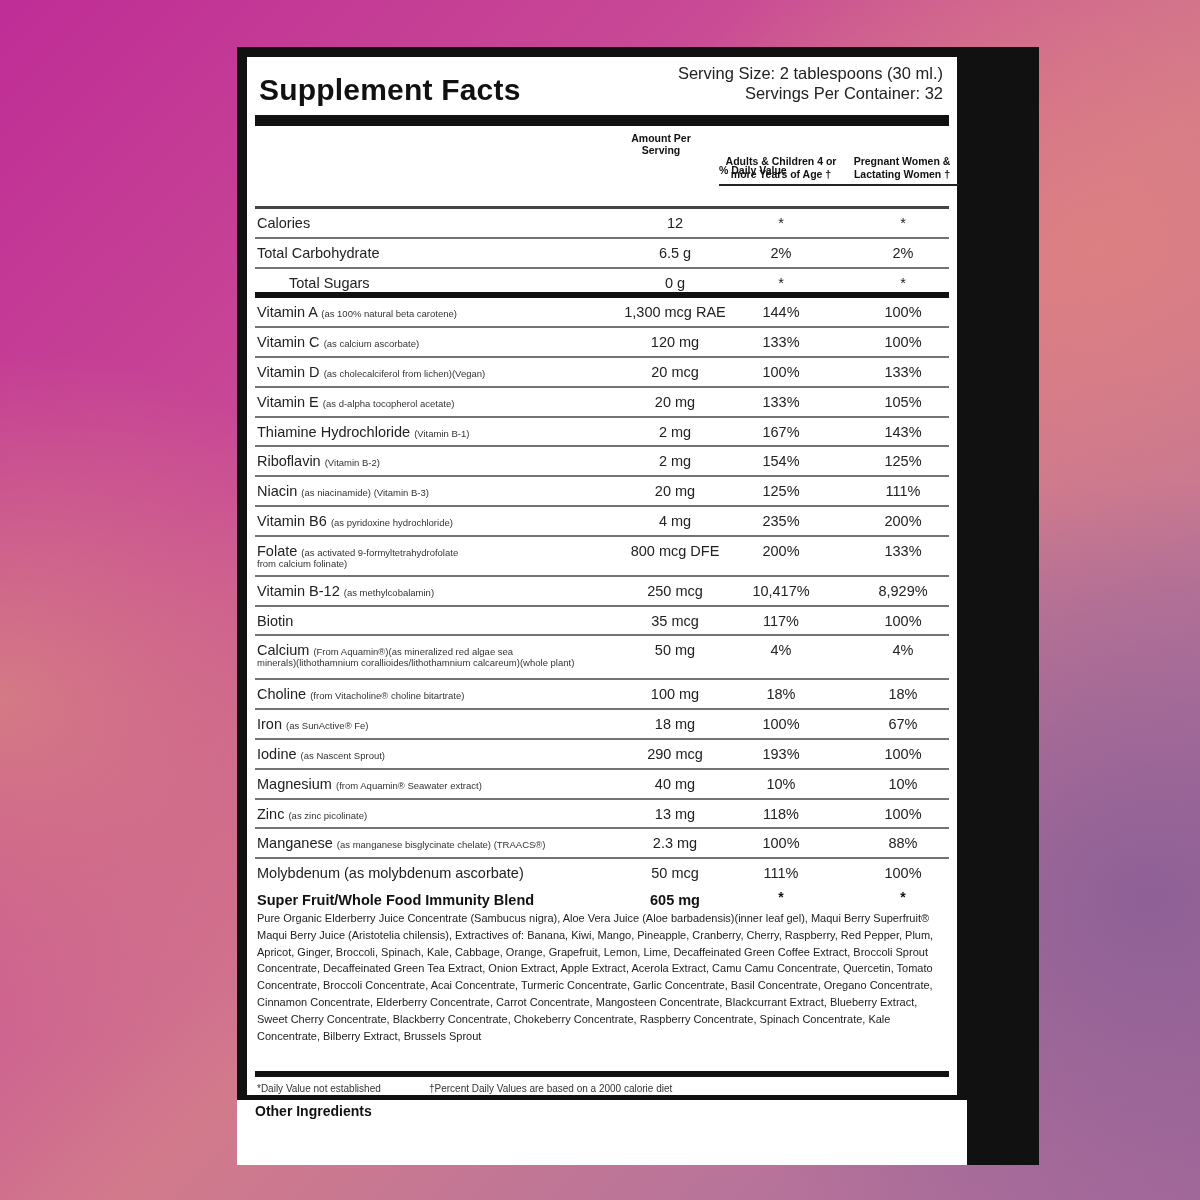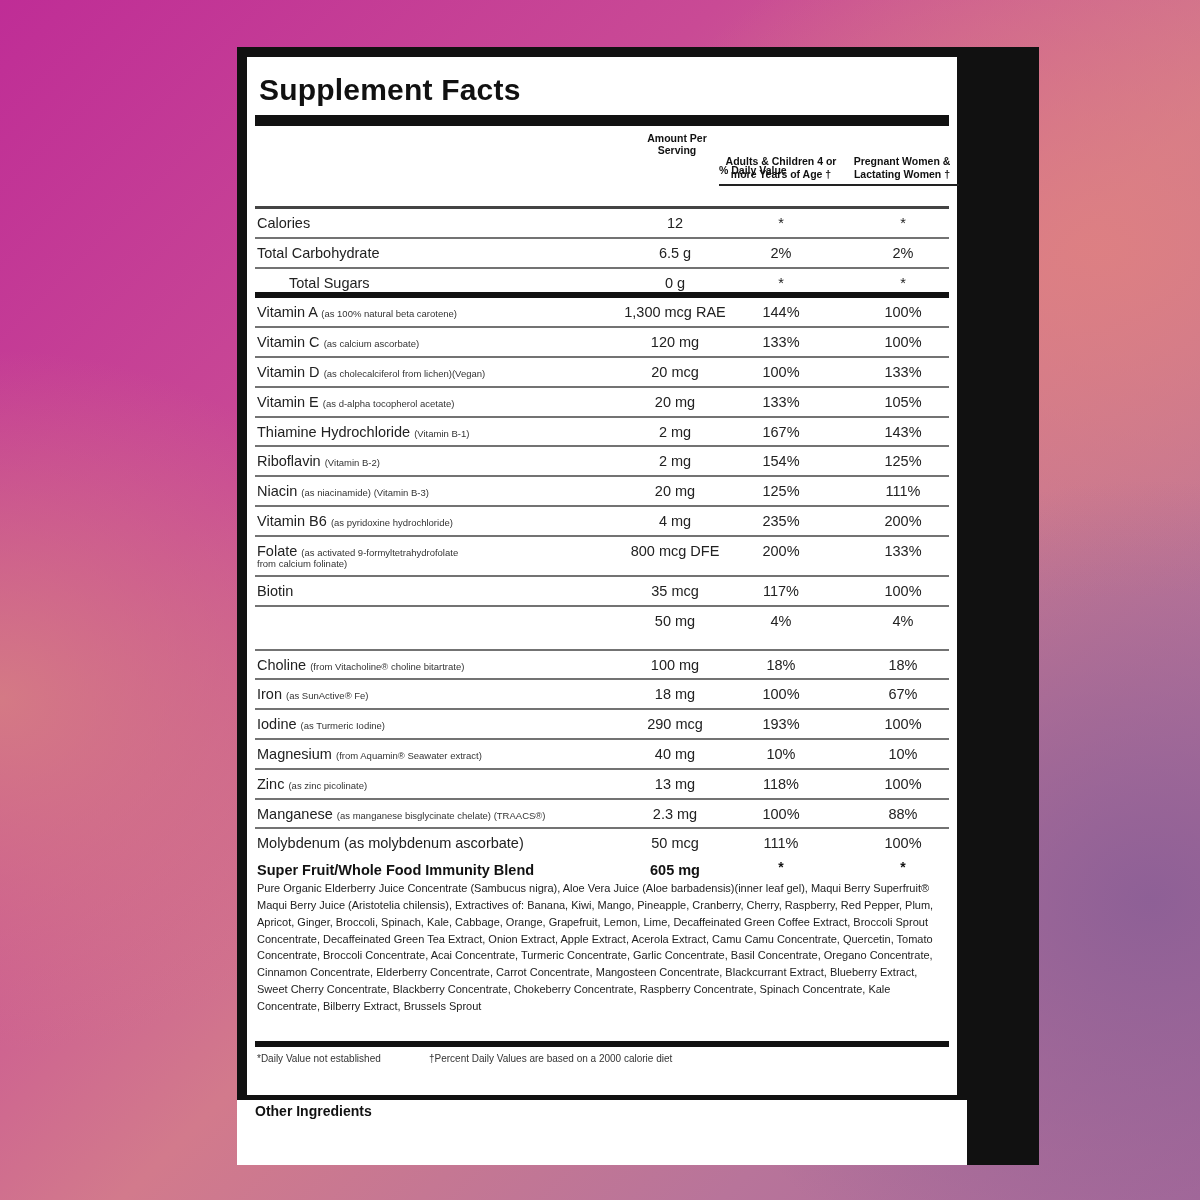--- a/index.html
+++ b/index.html
@@ -26,21 +26,21 @@
     position: absolute; left: 6px; top: 16px; font-size: 30px; font-weight: 700;
     letter-spacing: 0.2px;
   }
   .serving {
     position: absolute; right: 8px; top: 6px; text-align: right;
     font-size: 16.5px; line-height: 20px; color: #222;
   }
   .thickbar { height: 11px; background: #111; margin: 0 2px; }
   .colhead { position: relative; height: 80px; border-bottom: 3px solid #444; margin: 0 2px; }
   .colhead .amt {
-    position: absolute; left: 376px; width: 92px; top: 6px; text-align: center;
+    position: absolute; left: 360px; width: 92px; top: 6px; text-align: center;
     font-size: 10.5px; font-weight: 700; line-height: 12px;
   }
   .colhead .dv {
     position: absolute; left: 464px; width: 240px; top: 6px; 
     font-size: 10.5px; font-weight: 700; padding-bottom: 8px; border-bottom: 2px solid #222; margin-top: 32px;
   }
   .colhead .adults {
     position: absolute; left: 464px; width: 124px; top: 29px; text-align: center;
     font-size: 10.5px; font-weight: 700; line-height: 13px;
   }
@@ -93,20 +93,24 @@
   .other .otitle { font-size: 14px; font-weight: 700; margin-left: 1px; }
   .other .otext { font-size: 11px; line-height: 17.5px; color: #222; margin-top: 1px; }
 </style>
 </head>
 <body>
 
 <div class="label">
   <div class="facts">
     <div class="head">
       <div class="title">Supplement Facts</div>
+      <div class="serving">
+        <div>Serving Size: 2 tablespoons (30 ml.)</div>
+        <div>Servings Per Container: 32</div>
+      </div>
     </div>
     <div class="thickbar"></div>
     <div class="colhead">
       <div class="amt">Amount Per Serving</div>
       <div class="dv">% Daily Value</div>
       <div class="adults">Adults &amp; Children 4 or more Years of Age †</div>
       <div class="preg">Pregnant Women &amp; Lactating Women †</div>
     </div>
 
     <div id="rows">
@@ -176,44 +180,51 @@
           <div class="dv1">235%</div>
           <div class="dv2">200%</div>
         </div>
         <div class="row tall2">
           <div class="name"><span>Folate</span> <small>(as activated 9-formyltetrahydrofolate</small><span class="sub">from calcium folinate)</span></div>
           <div class="amount">800 mcg DFE</div>
           <div class="dv1">200%</div>
           <div class="dv2">133%</div>
         </div>
         <div class="row">
+          <div class="name"><span>Vitamin B-12</span> <small>(as methylcobalamin)</small></div>
+          <div class="amount">250 mcg</div>
+          <div class="dv1">10,417%</div>
+          <div class="dv2">8,929%</div>
+        </div>
+        <div class="row">
           <div class="name"><span>Biotin</span> <small></small></div>
           <div class="amount">35 mcg</div>
           <div class="dv1">117%</div>
           <div class="dv2">100%</div>
         </div>
         <div class="row tall">
+          <div class="name"><span>Calcium</span> <small>(From Aquamin®)(as mineralized red algae sea</small><span class="sub">minerals)(lithothamnium corallioides/lithothamnium calcareum)(whole plant)</span></div>
           <div class="amount">50 mg</div>
           <div class="dv1">4%</div>
           <div class="dv2">4%</div>
         </div>
         <div class="row">
           <div class="name"><span>Choline</span> <small>(from Vitacholine® choline bitartrate)</small></div>
           <div class="amount">100 mg</div>
           <div class="dv1">18%</div>
           <div class="dv2">18%</div>
         </div>
         <div class="row">
           <div class="name"><span>Iron</span> <small>(as SunActive® Fe)</small></div>
           <div class="amount">18 mg</div>
           <div class="dv1">100%</div>
           <div class="dv2">67%</div>
         </div>
         <div class="row">
-          <div class="name"><span>Iodine</span> <small>(as Turmeric Iodine)</small></div>
+          <div class="name"><span>Iodine</span> <small>(as Nascent Sprout)</small></div>
           <div class="amount">290 mcg</div>
           <div class="dv1">193%</div>
           <div class="dv2">100%</div>
         </div>
         <div class="row">
           <div class="name"><span>Magnesium</span> <small>(from Aquamin® Seawater extract)</small></div>
           <div class="amount">40 mg</div>
           <div class="dv1">10%</div>
           <div class="dv2">10%</div>
         </div>

